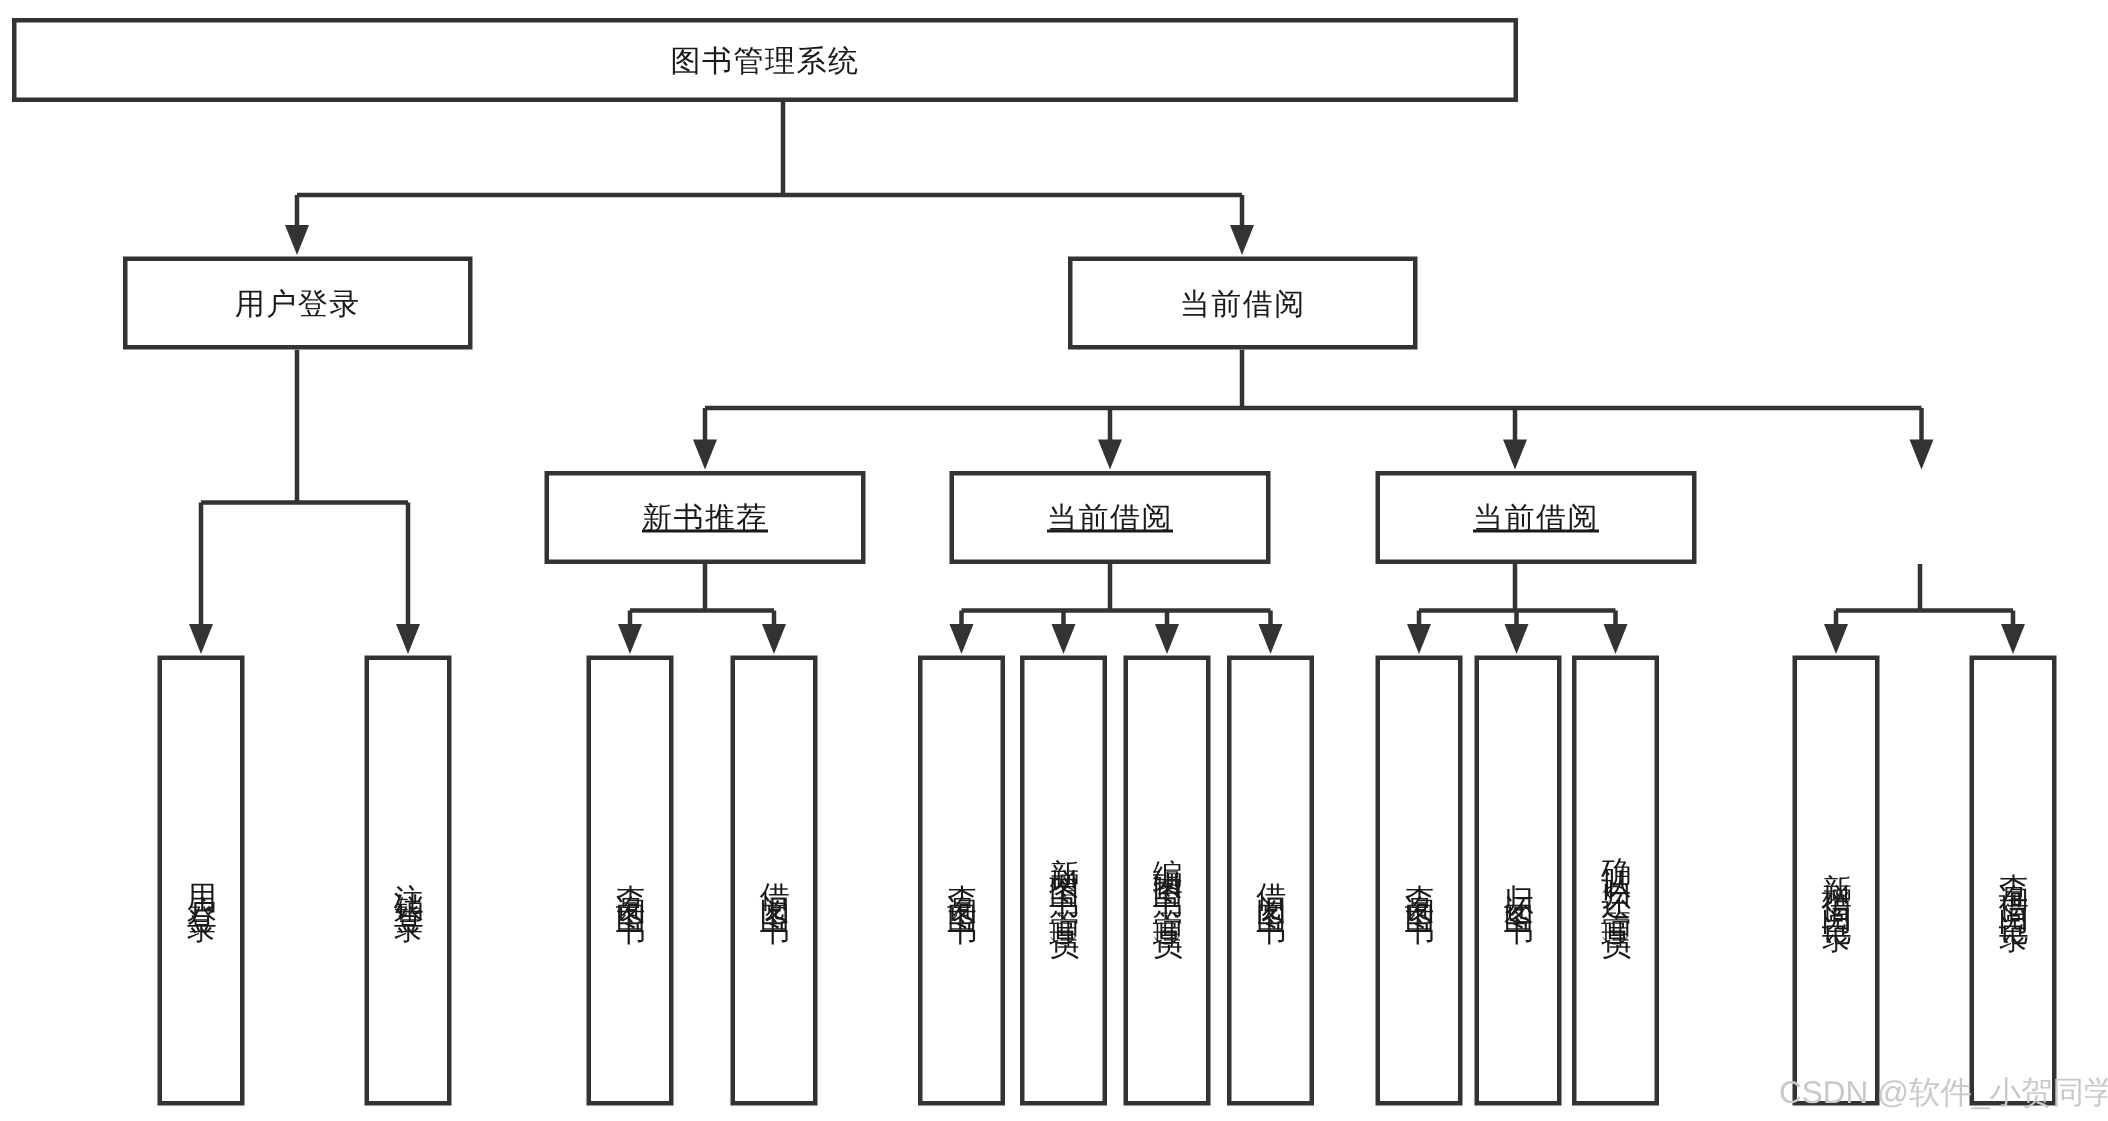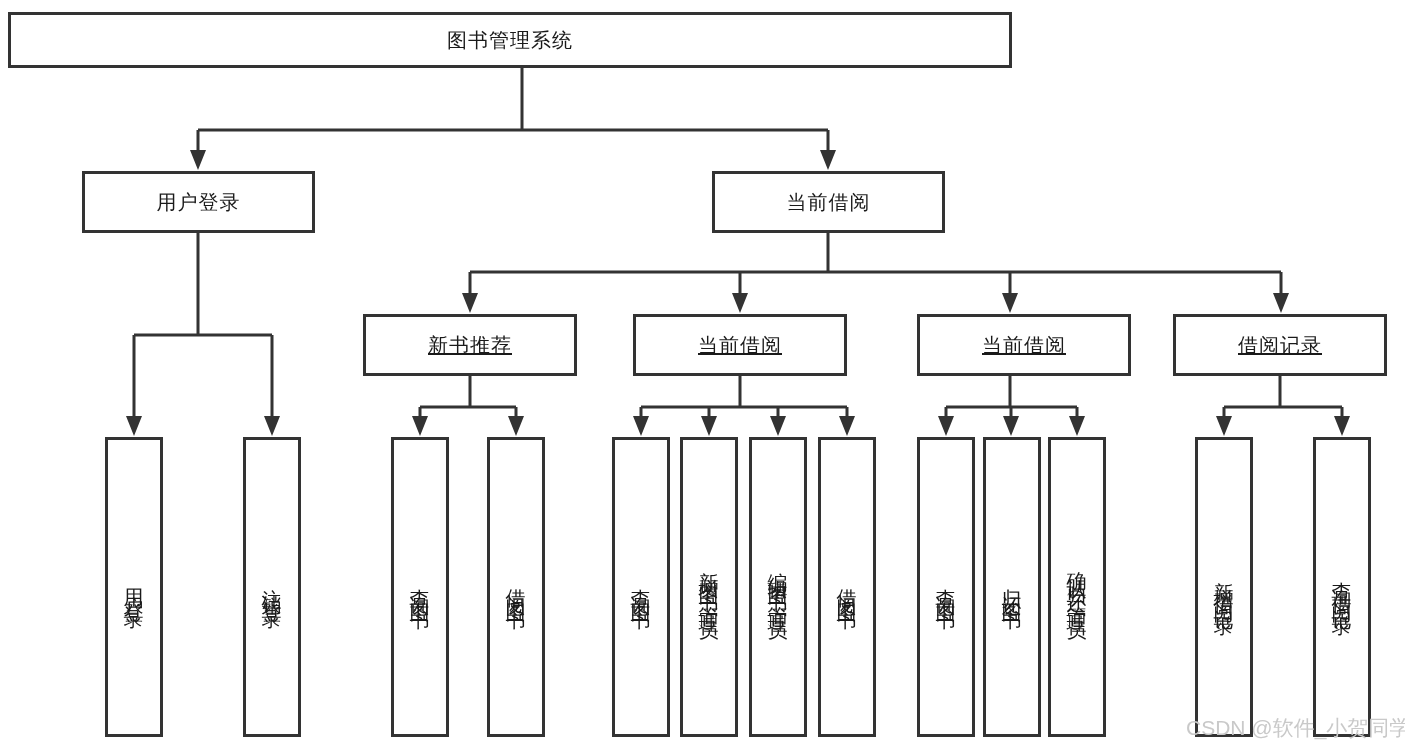--- a/index.html
+++ b/index.html
@@ -107,21 +107,20 @@
   </svg>
 
   <div class="node root">图书管理系统</div>
 
   <div class="node lvl1" style="left:82px">用户登录</div>
   <div class="node lvl1" style="left:712px">当前借阅</div>
 
   <div class="node lvl2" style="left:363px">新书推荐</div>
   <div class="node lvl2" style="left:633px">当前借阅</div>
   <div class="node lvl2" style="left:917px">当前借阅</div>
-  <div class="node lvl2" style="left:1173px">借阅记录</div>
 
   <div class="leaf" style="left:105px">
     <span class="vtext">用户登录</span>
   </div>
   <div class="leaf" style="left:243px">
     <span class="vtext">注销登录</span>
   </div>
 
   <div class="leaf" style="left:391px">
     <span class="vtext">查询图书</span>

